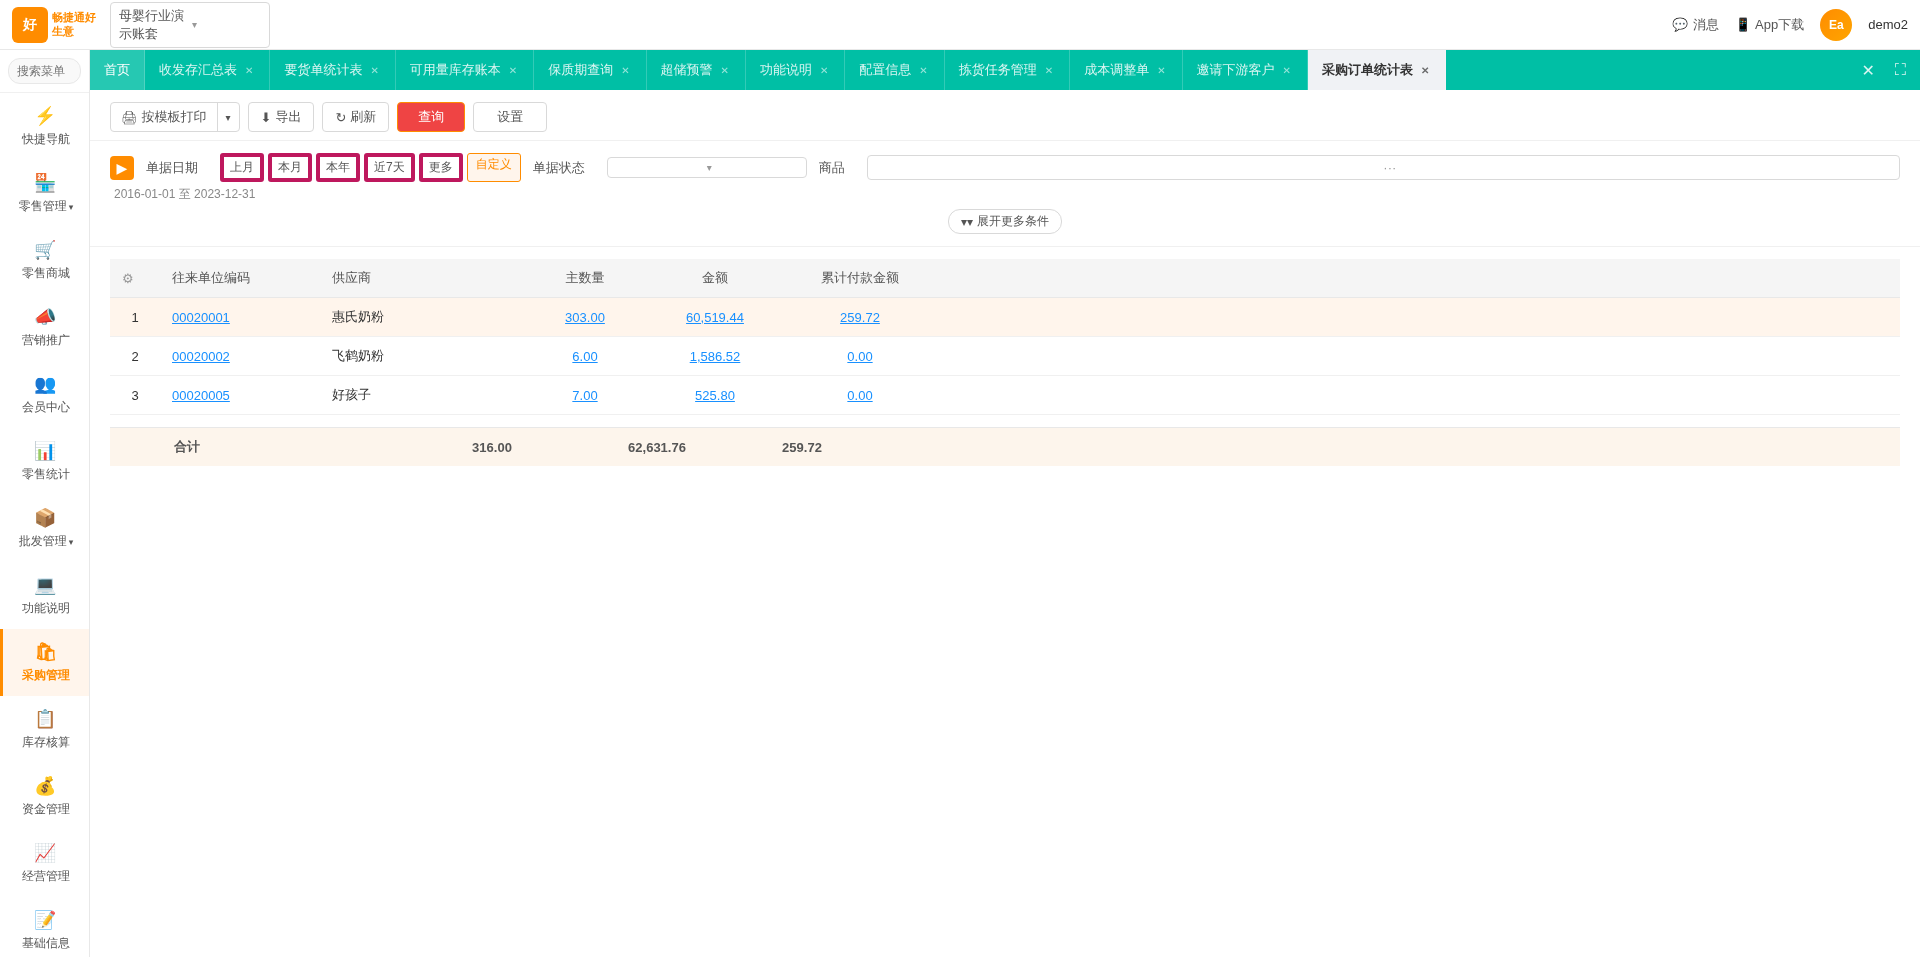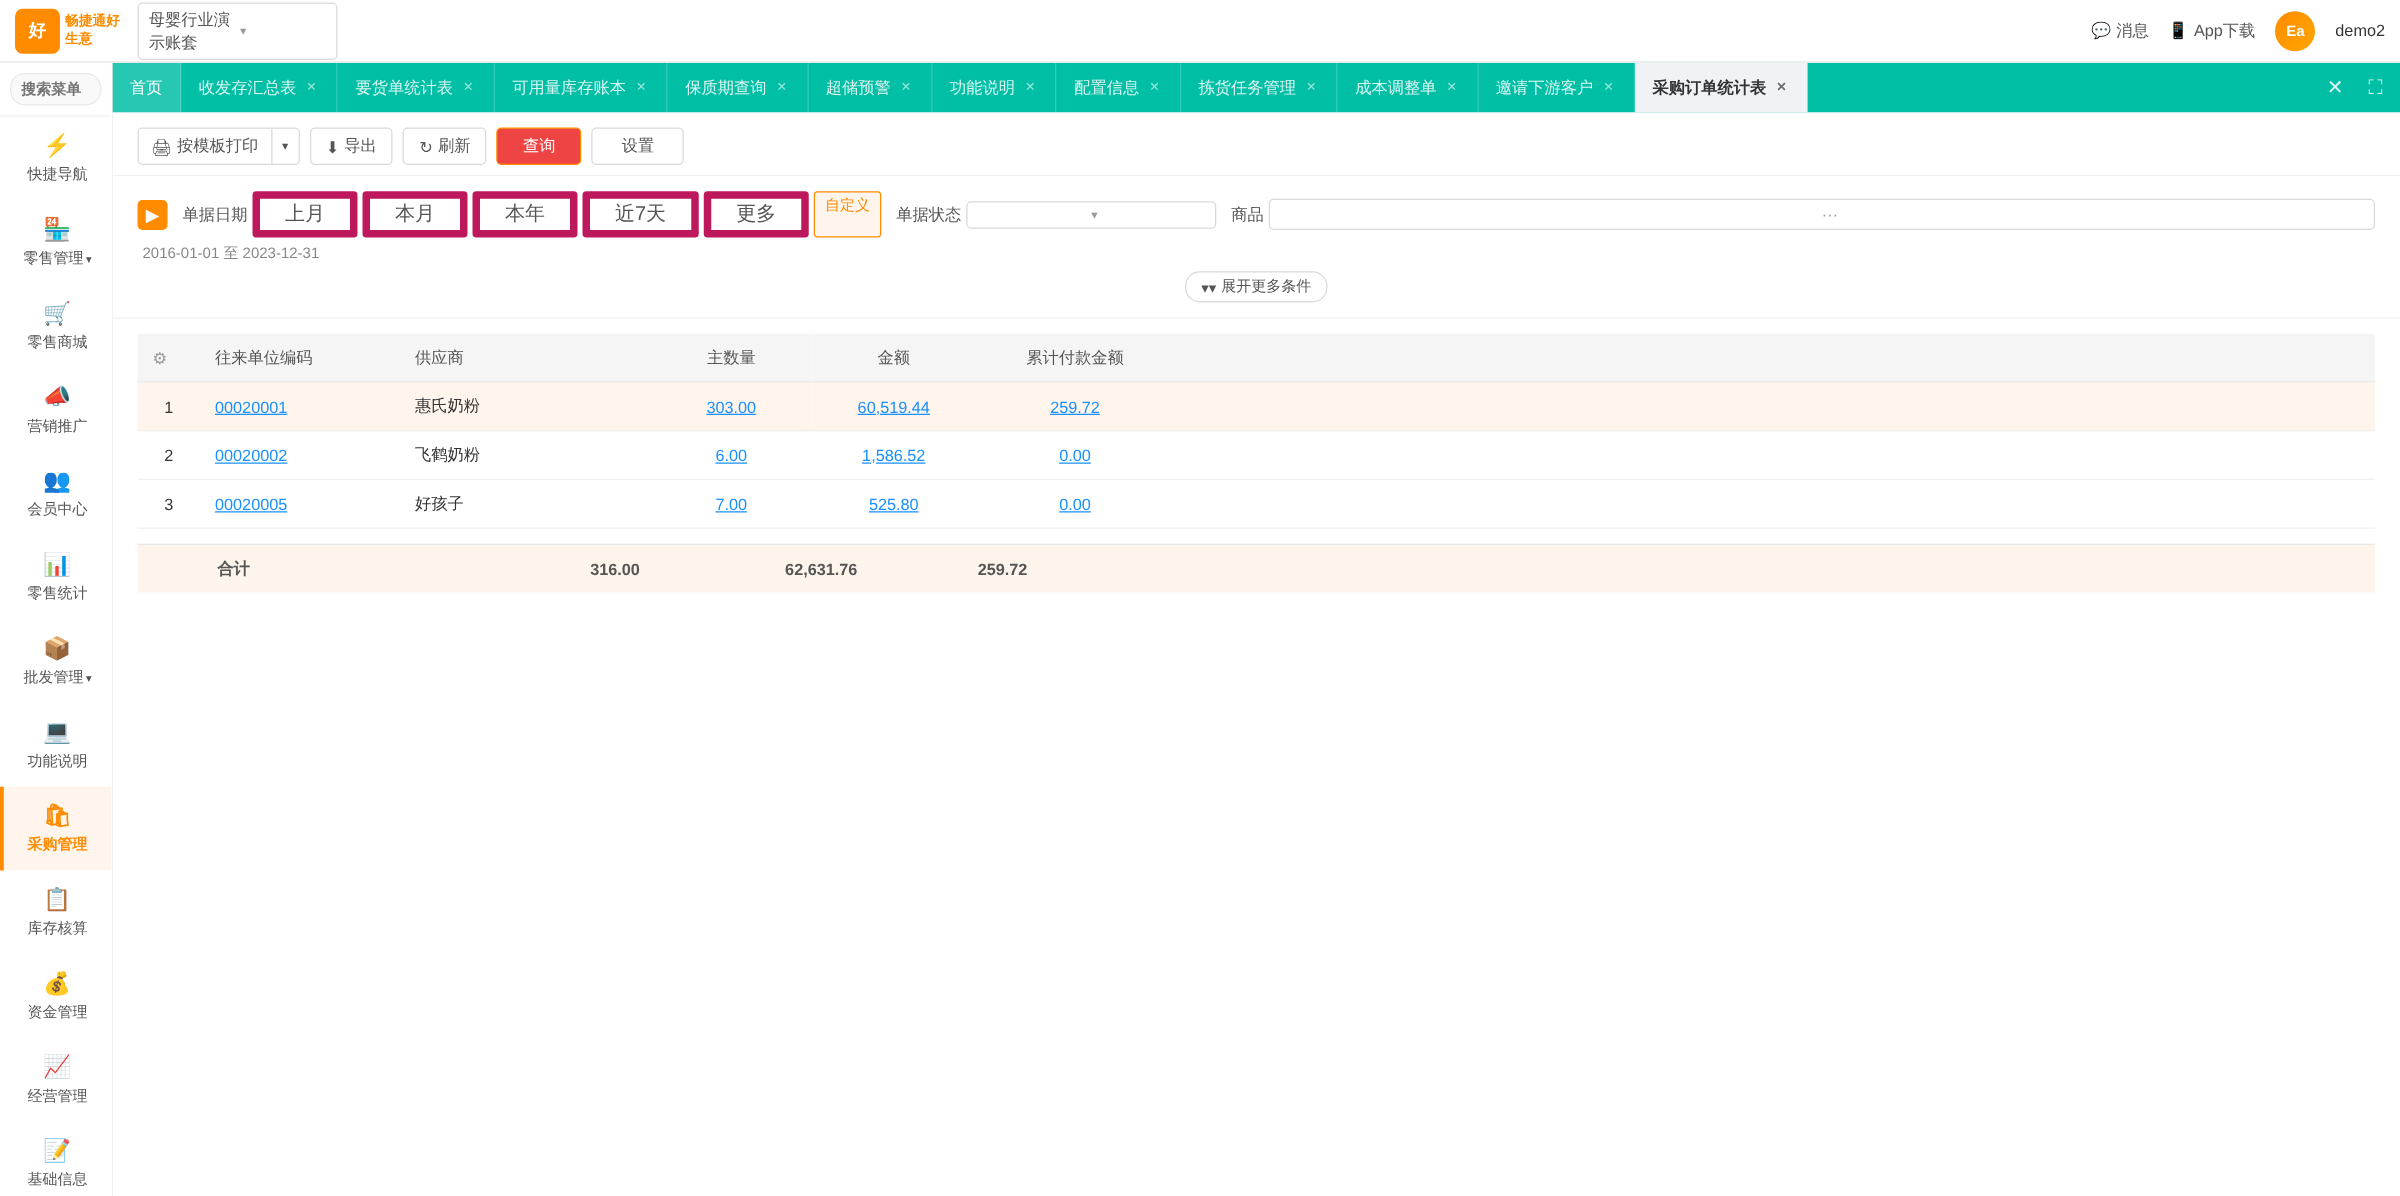--- a/index.html
+++ b/index.html
@@ -290,36 +290,36 @@
       display: flex;
       align-items: center;
       justify-content: center;
       cursor: pointer;
       font-size: 14px;
       flex-shrink: 0;
     }
     .filter-item {
       display: flex;
       align-items: center;
+      gap: 22px;
+    }
+    .filter-label {
+      font-size: 13px;
+      color: #555;
+      white-space: nowrap;
+    }
+    .date-shortcuts {
+      display: flex;
       gap: 4px;
     }
-    .filter-label {
-      font-size: 13px;
-      color: #555;
-      white-space: nowrap;
-    }
-    .date-shortcuts {
-      display: flex;
-      gap: 4px;
-    }
     .date-shortcut {
-      padding: 2px 20px;
-      border: 6px solid #be185d;
+      padding: 2px 6px;
+      border: 4px solid #be185d;
       border-radius: 3px;
-      font-size: 16px;
+      font-size: 12px;
       color: #555;
       cursor: pointer;
     }
     .date-custom-badge {
       padding: 2px 8px;
       background: #fff5ec;
       border: 1px solid #ff8c00;
       border-radius: 3px;
       font-size: 12px;
       color: #ff8c00;
@@ -443,21 +443,20 @@
     }
     #sidebar-search input {
       width: 100%;
       border: 1px solid #e8e8e8;
       border-radius: 12px;
       padding: 5px 8px;
       font-size: 12px;
       outline: none;
       background: #f9f9f9;
       color: #333;
-      font-weight: bold;
     }
   </style>
 </head>
 <body>
 
 <div id="topbar">
   <div id="logo-area">
     <div id="logo-icon">好</div>
     <div id="logo-text">畅捷通好生意</div>
   </div>

